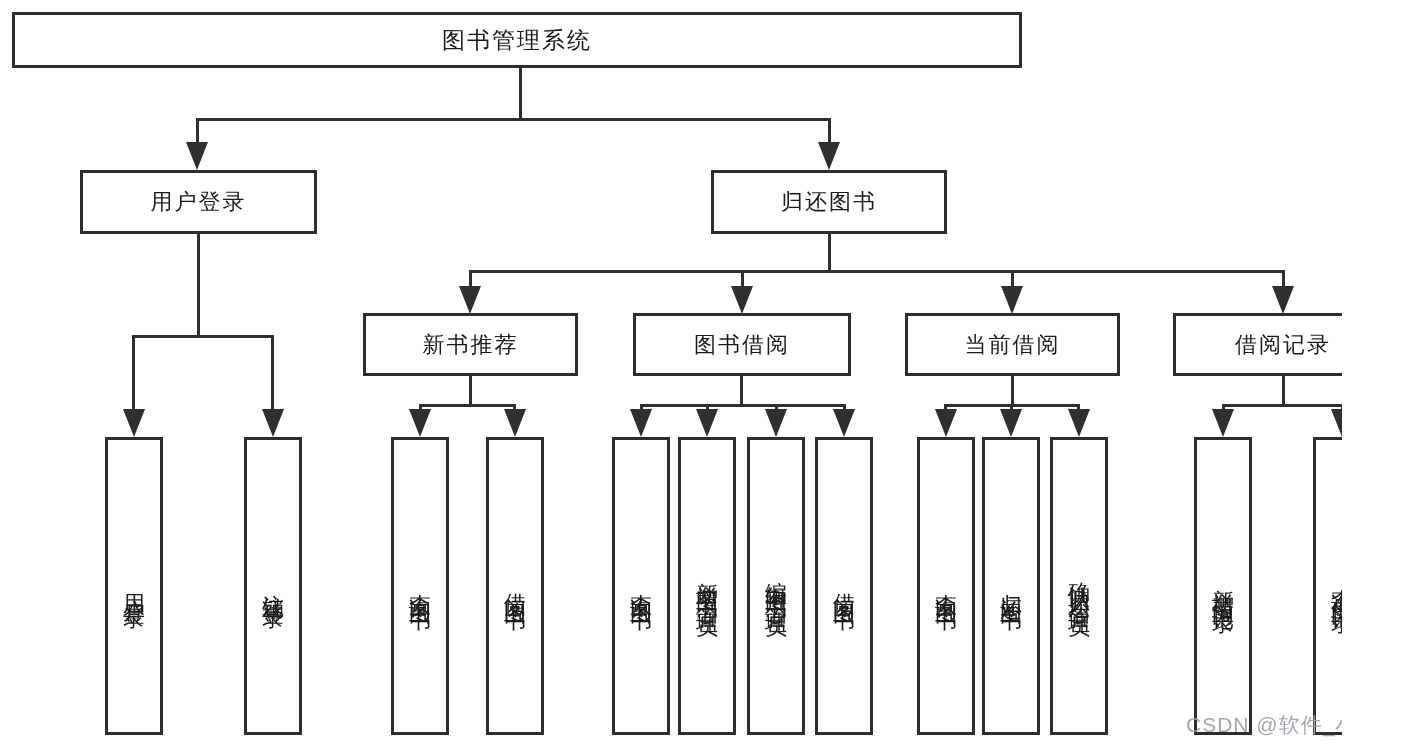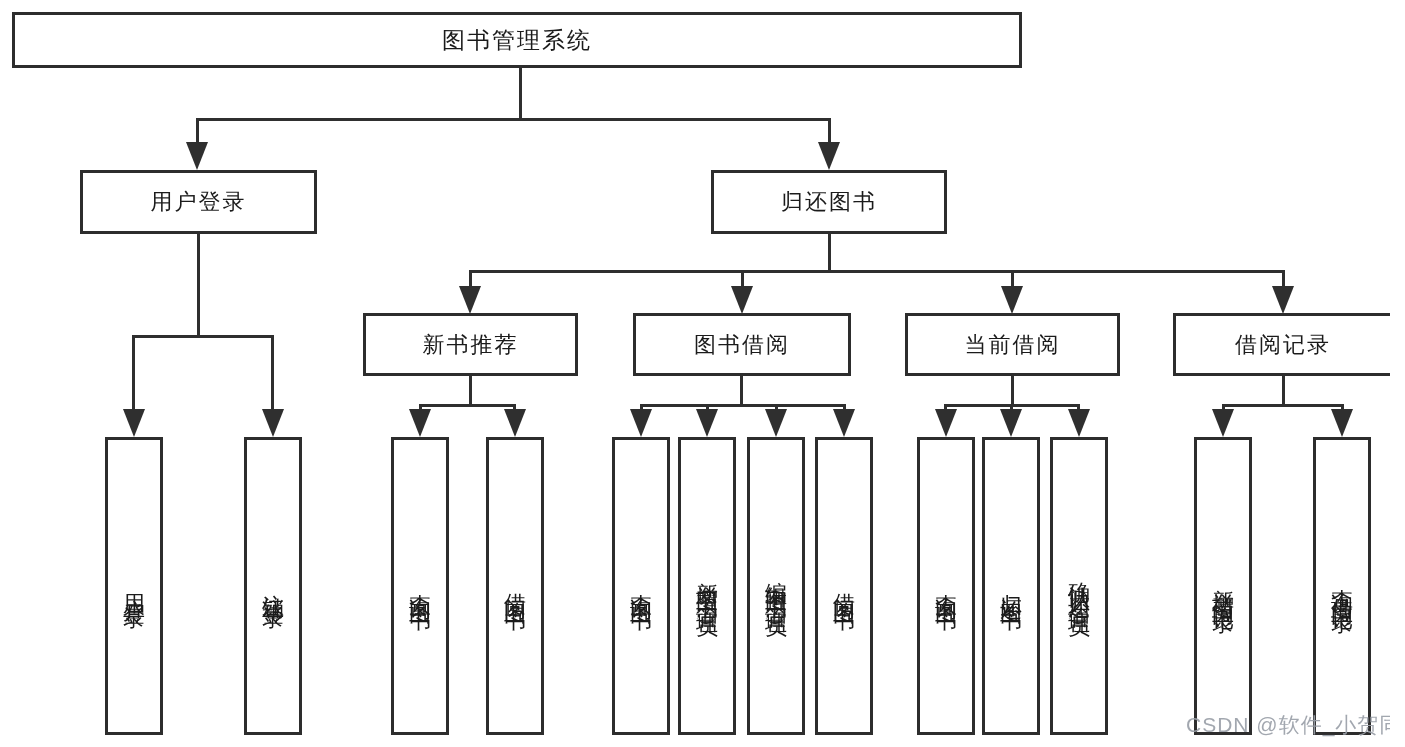--- a/index.html
+++ b/index.html
@@ -8,21 +8,20 @@
     background: #ffffff;
     font-family: "Liberation Sans", sans-serif;
   }
   #canvas {
     position: relative;
     width: 1342px;
     height: 747px;
     background: #ffffff;
     overflow: hidden;
     color: #1b1b1b;
-    padding-left: 48px;
   }
   .box {
     position: absolute;
     box-sizing: border-box;
     background: #ffffff;
     border: 3px solid #2d2d2d;
     display: flex;
     align-items: center;
     justify-content: center;
   }

